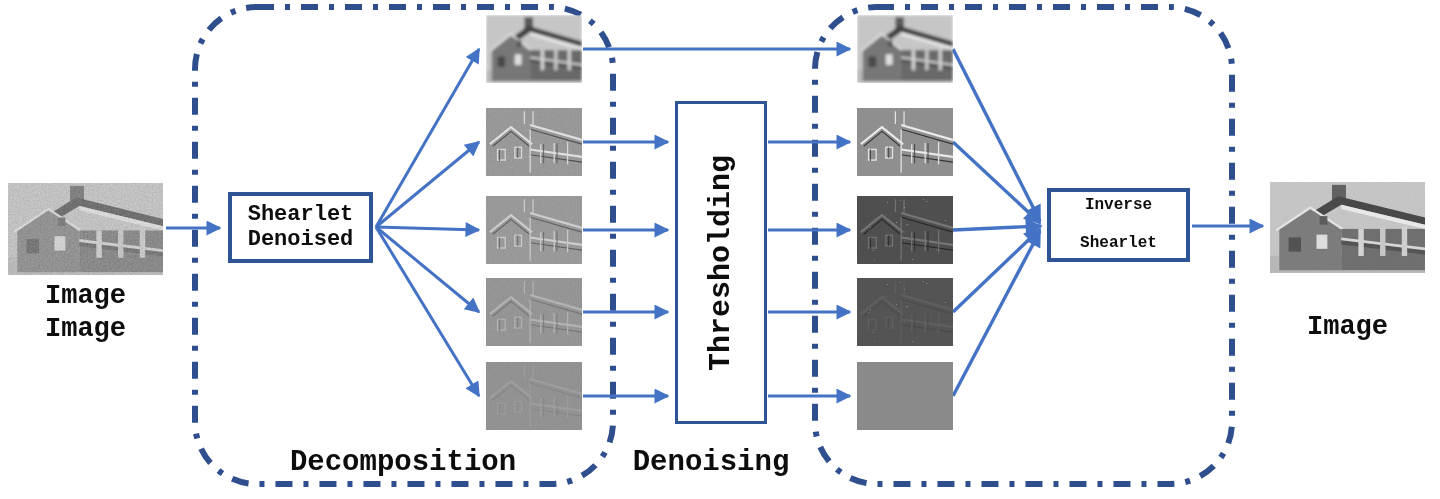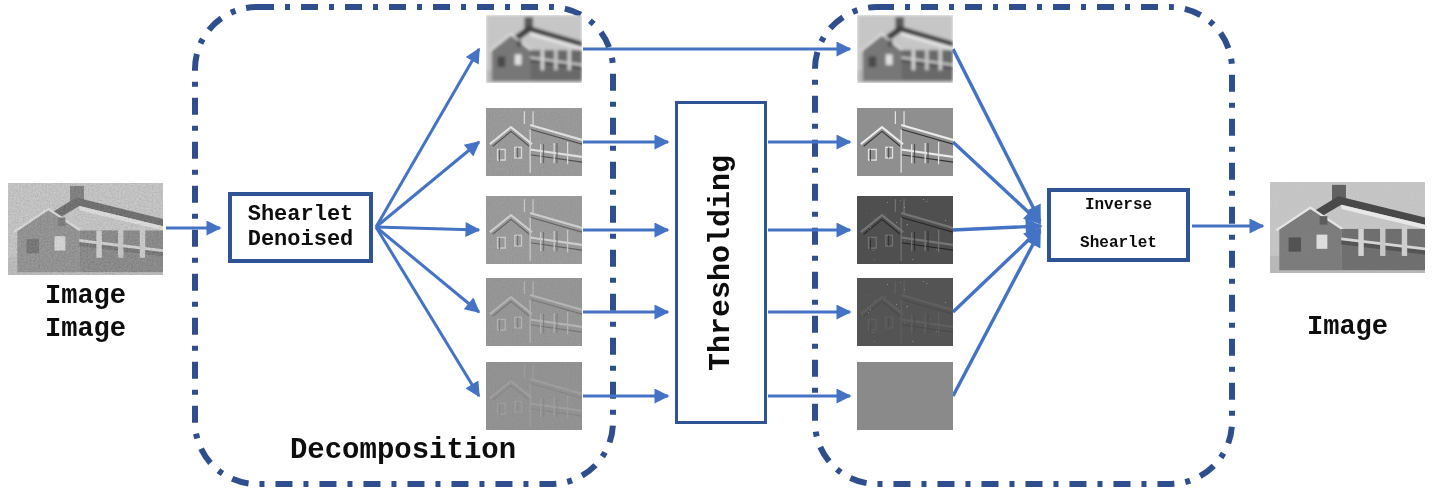--- a/index.html
+++ b/index.html
@@ -33,21 +33,21 @@
     transform:rotate(-90deg);white-space:nowrap;font-size:30px;font-weight:bold;line-height:1;
   }
   #inverse-box{left:1047px;top:188px;width:143px;height:74px;font-size:16px;gap:20px;}
   .caption{
     position:absolute;z-index:3;text-align:center;font-weight:bold;
     font-size:27px;line-height:1.22;
   }
   .region-label{
     position:absolute;z-index:3;text-align:center;font-weight:bold;font-size:29px;line-height:1;
   }
-  #decomposition-label{left:253px;top:436px;width:300px;}
+  #decomposition-label{left:253px;top:448px;width:300px;}
   #denoising-label{left:611px;top:448px;width:200px;}
   #reconstruction-label{left:872px;top:448px;width:300px;}
   #source-caption{left:4px;top:280px;width:163px;}
   #denoised-caption{left:1266px;top:278px;width:163px;}
 </style>
 </head>
 <body>
 
 <div id="canvas">
 
@@ -244,14 +244,15 @@
   <div class="caption" id="source-caption">
     <span class="ln">Image</span><br>
     <span class="ln">Image</span>
   </div>
   <div class="caption" id="denoised-caption">
     <br>
     <span class="ln">Image</span>
   </div>
 
   <div class="region-label" id="decomposition-label">Decomposition</div>
+  <div class="region-label" id="denoising-label">Denoising</div>
 
 </div>
 
 </body></html>

